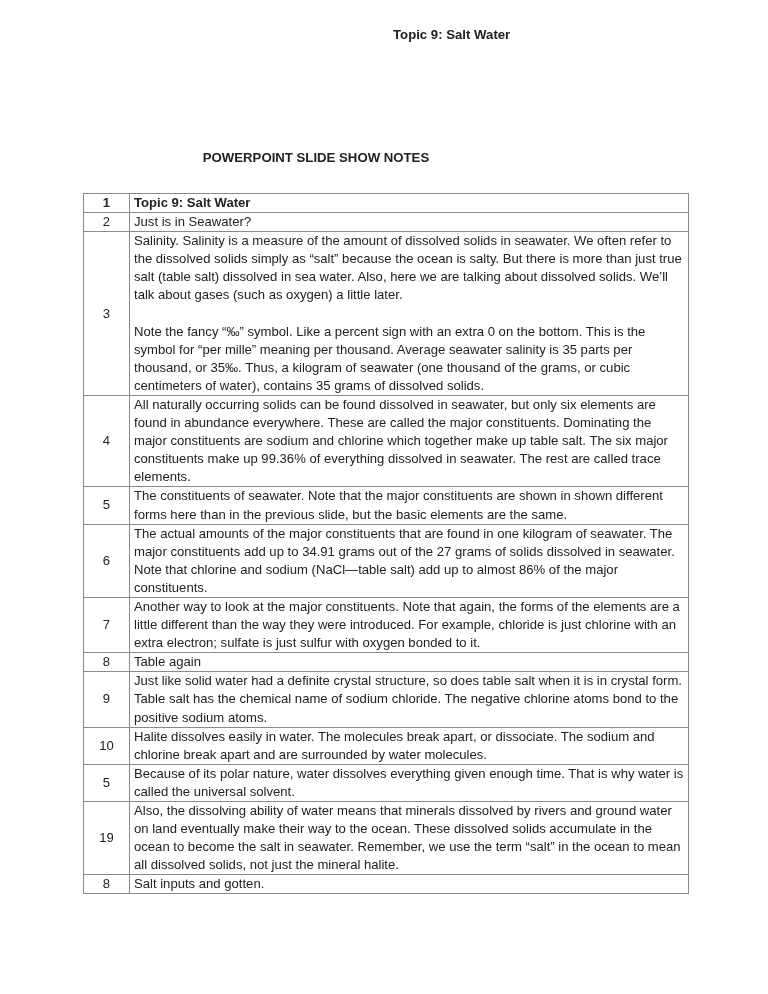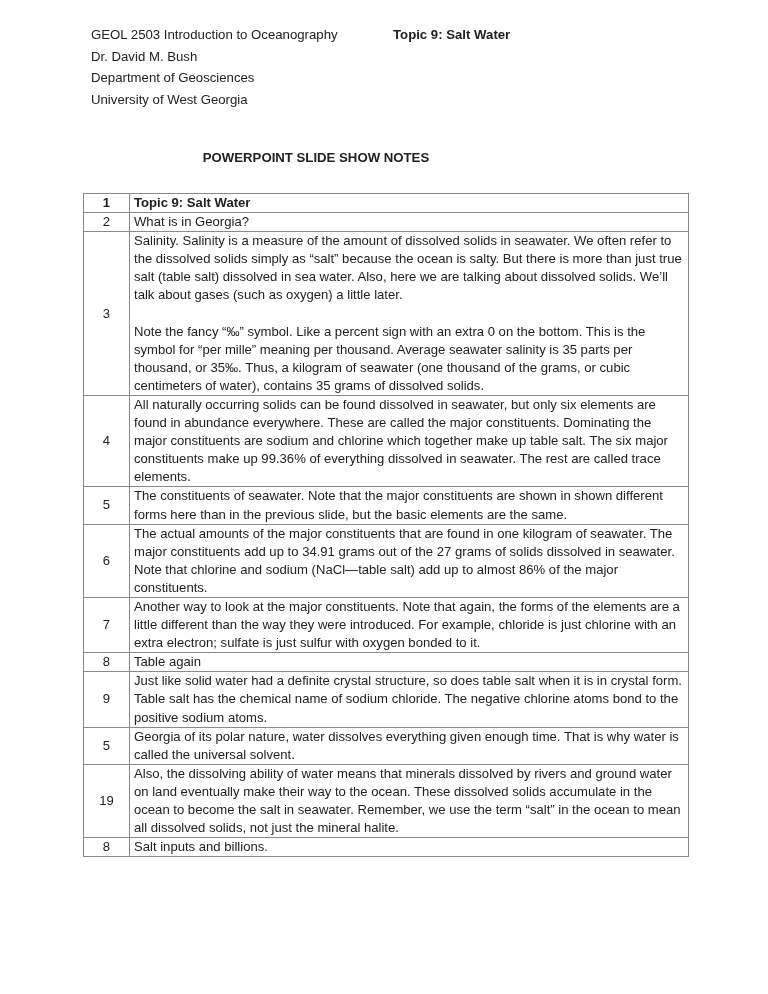--- a/index.html
+++ b/index.html
@@ -19,39 +19,33 @@
   table.notes td { border: 1px solid #8a8a8a; padding: 0 4px; vertical-align: middle; }
   td.num { width: 37px; text-align: center; }
   td.txt { padding-left: 5px; }
   .bold { font-weight: bold; }
   .para-gap { display: block; height: 18px; }
 </style>
 </head>
 <body>
 
 <div class="page">
-  <div class="hdr-left">
-    <div>GEOL 2503 Introduction to Oceanography</div>
-    <div>Dr. David M. Bush</div>
-    <div>Department of Geosciences</div>
-    <div>University of West Georgia</div>
-  </div>
   <div class="hdr-right">Topic 9: Salt Water</div>
 
   <div class="title">POWERPOINT SLIDE SHOW NOTES</div>
 
   <table class="notes">
     <tbody>
       <tr>
         <td class="num bold">1</td>
         <td class="txt bold">Topic 9: Salt Water</td>
       </tr>
       <tr>
         <td class="num">2</td>
-        <td class="txt">What is in Georgia?</td>
+        <td class="txt">Just is in Seawater?</td>
       </tr>
       <tr>
         <td class="num">3</td>
         <td class="txt">
           <span>Salinity.  Salinity is a measure of the amount of dissolved solids in seawater.  We often refer to the dissolved solids simply as “salt” because the ocean is salty.  But there is more than just true salt (table salt) dissolved in sea water.  Also, here we are talking about dissolved solids.  We’ll talk about gases (such as oxygen) a little later.</span>
           <span class="para-gap"></span>
           <span>Note the fancy “‰” symbol.  Like a percent sign with an extra 0 on the bottom.  This is the symbol for “per mille” meaning per thousand.  Average seawater salinity is 35 parts per thousand, or 35‰.  Thus, a kilogram of seawater (one thousand of the grams, or cubic centimeters of water), contains 35 grams of dissolved solids.</span>
         </td>
       </tr>
       <tr>
@@ -72,26 +66,30 @@
       </tr>
       <tr>
         <td class="num">8</td>
         <td class="txt">Table again</td>
       </tr>
       <tr>
         <td class="num">9</td>
         <td class="txt">Just like solid water had a definite crystal structure, so does table salt when it is in crystal form.  Table salt has the chemical name of sodium chloride.  The negative chlorine atoms bond to the positive sodium atoms.</td>
       </tr>
       <tr>
+        <td class="num">10</td>
+        <td class="txt">Halite dissolves easily in water.  The molecules break apart, or dissociate.  The sodium and chlorine break apart and are surrounded by water molecules.</td>
+      </tr>
+      <tr>
         <td class="num">5</td>
-        <td class="txt">Georgia of its polar nature, water dissolves everything given enough time.  That is why water is called the universal solvent.</td>
+        <td class="txt">Because of its polar nature, water dissolves everything given enough time.  That is why water is called the universal solvent.</td>
       </tr>
       <tr>
         <td class="num">19</td>
         <td class="txt">Also, the dissolving ability of water means that minerals dissolved by rivers and ground water on land eventually make their way to the ocean.  These dissolved solids accumulate in the ocean to become the salt in seawater.  Remember, we use the term “salt” in the ocean to mean all dissolved solids, not just the mineral halite.</td>
       </tr>
       <tr>
         <td class="num">8</td>
-        <td class="txt">Salt inputs and billions.</td>
+        <td class="txt">Salt inputs and gotten.</td>
       </tr>
     </tbody>
   </table>
 </div>
 
 </body></html>

